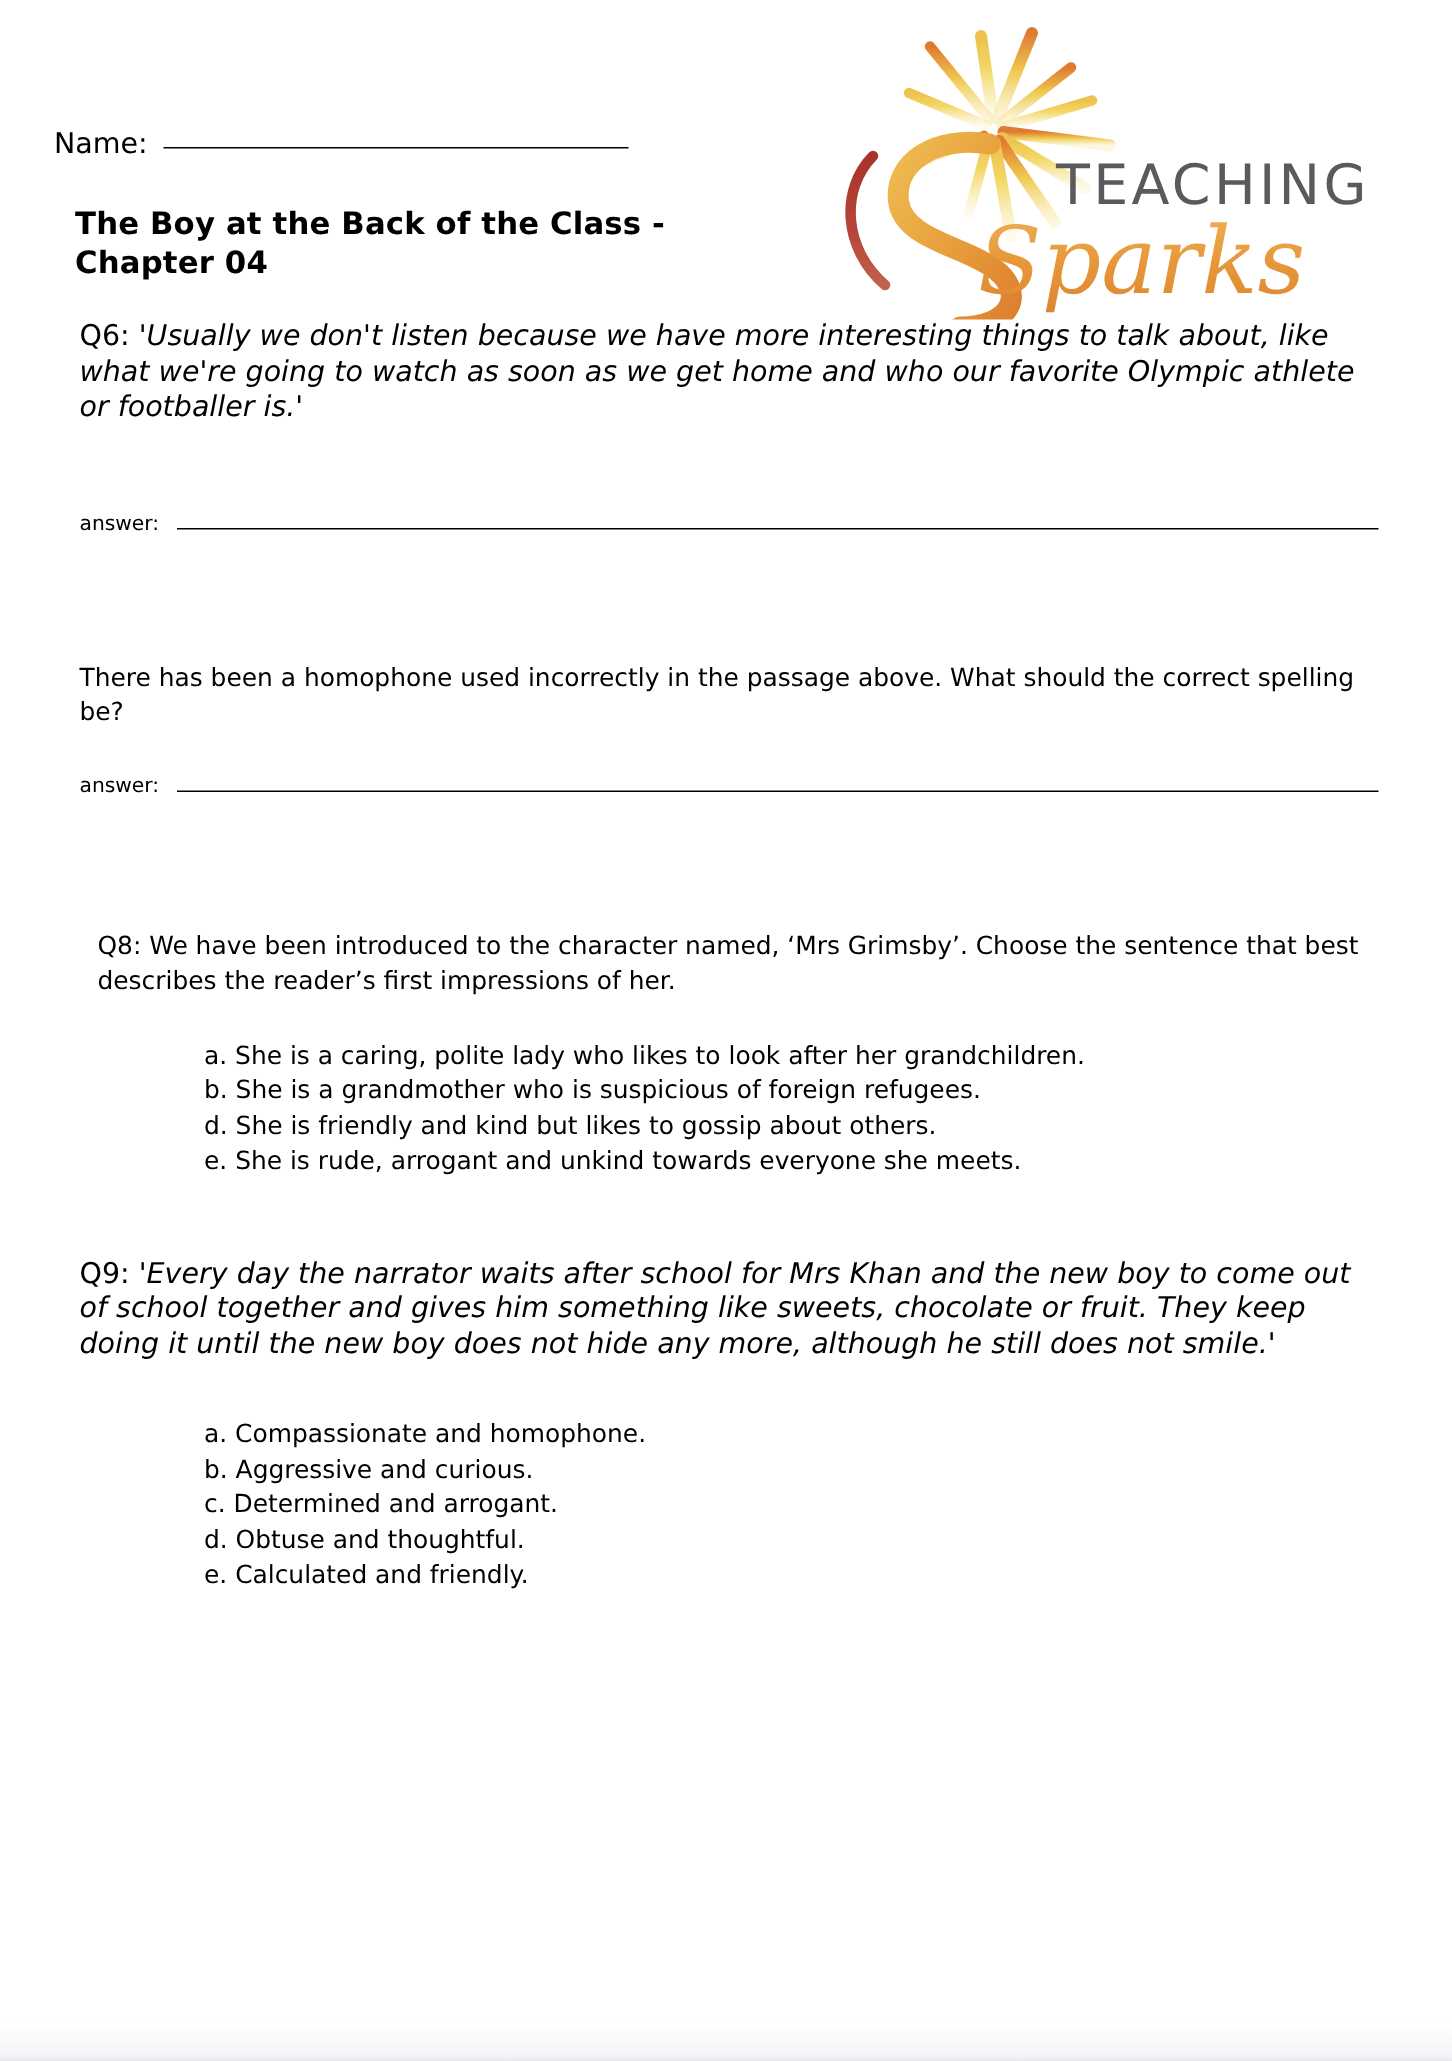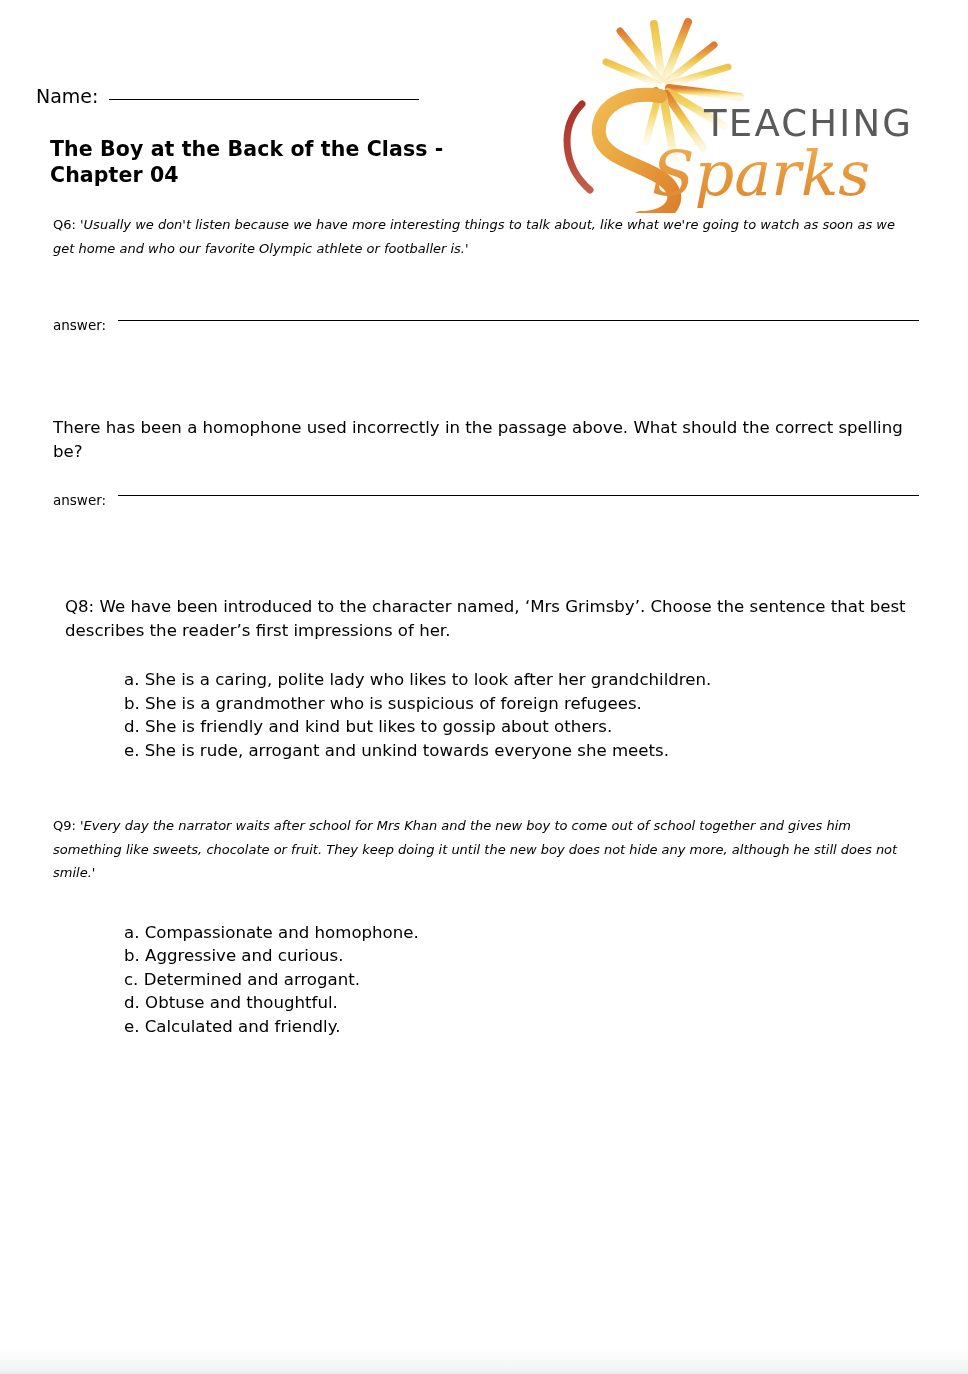--- a/index.html
+++ b/index.html
@@ -85,42 +85,42 @@
     position: absolute;
     left: 53px;
     top: 213px;
     width: 866px;
   }
 
   .q-block { margin-bottom: 0; }
 
   .q-quote {
     font-style: italic;
-    font-size: 13px;
+    font-size: 19px;
     line-height: 23.5px;
     margin: 0;
     text-align: left;
   }
   .q-quote .qnum {
     font-style: normal;
   }
   .q-plain {
     font-size: 16.6px;
     line-height: 23.5px;
     margin: 12px;
   }
   .q-prompt {
     font-size: 16.6px;
     line-height: 23.5px;
     margin: 0;
   }
 
   .answer-row {
     display: flex;
-    align-items: flex-start;
+    align-items: center;
   }
   .answer-label {
     font-size: 13.5px;
     line-height: 18px;
     white-space: nowrap;
   }
   .answer-rule {
     flex: 1;
     height: 0;
     border-bottom: 1.7px solid #000;
@@ -131,20 +131,21 @@
 
   .options {
     margin: 0;
     padding: 0;
     list-style: none;
     padding-left: 71px;
   }
   .options li {
     font-size: 16.6px;
     line-height: 23.5px;
+    margin-left: 12px;
   }
 
   .sp-14 { height: 14px; }
   .sp-22 { height: 22px; }
   .sp-28 { height: 28px; }
   .sp-34 { height: 34px; }
   .sp-52 { height: 52px; }
   .sp-60 { height: 60px; }
 </style>
 </head>

